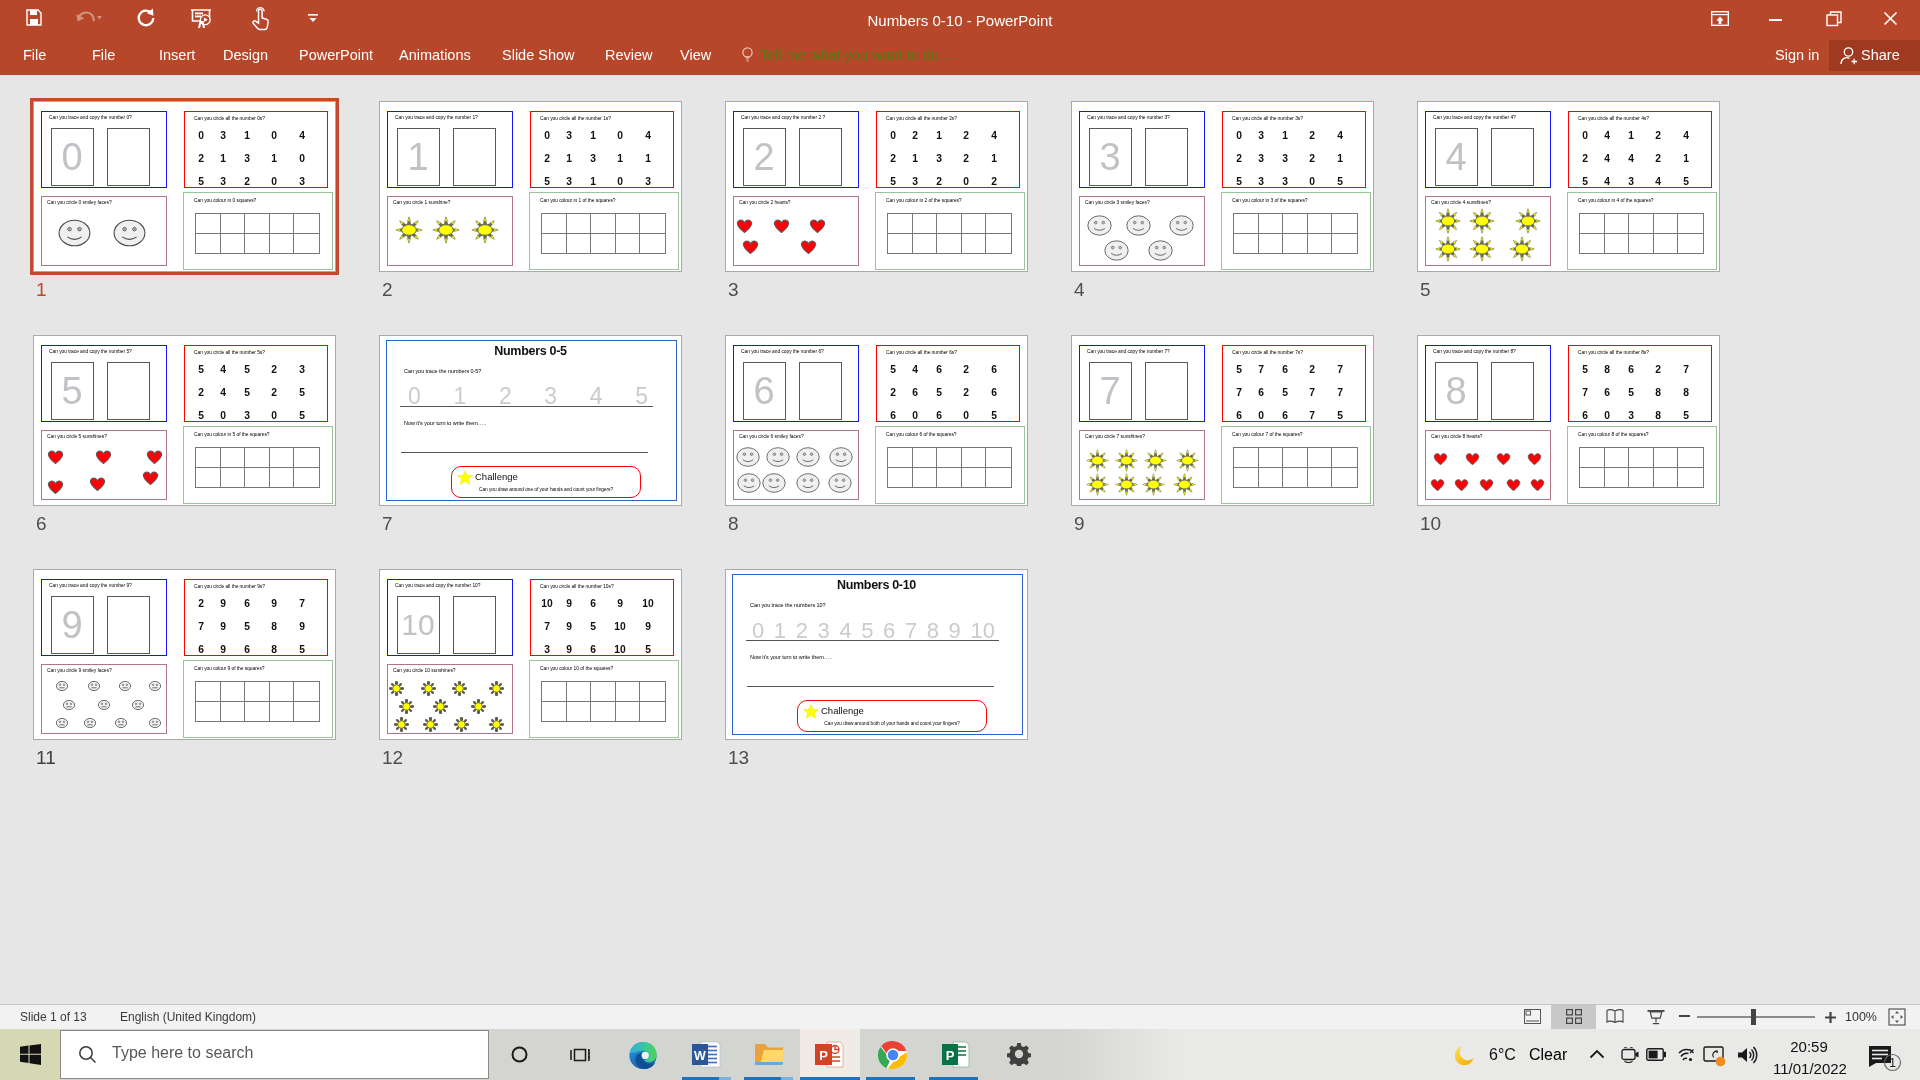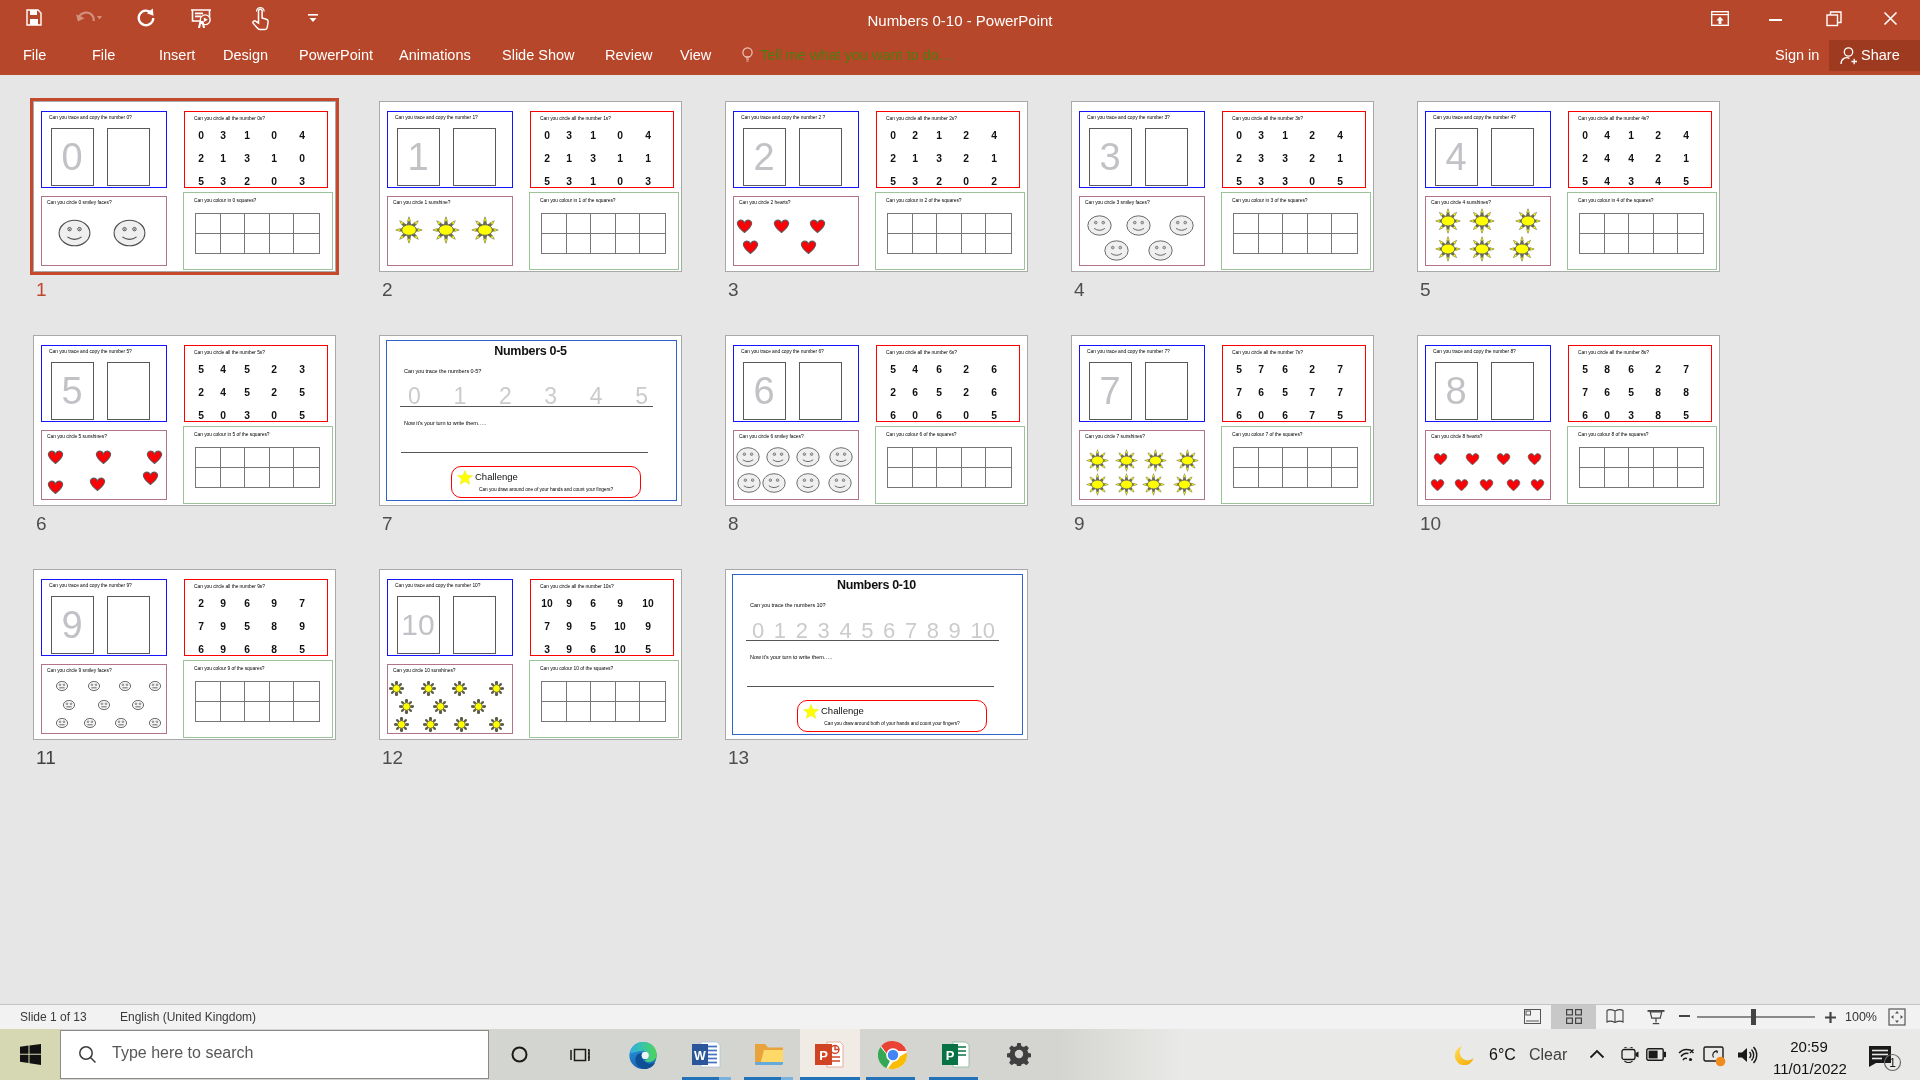--- a/index.html
+++ b/index.html
@@ -1055,21 +1055,21 @@
 <svg class="abs" style="left:1455px;top:1046px" width="19" height="19" viewBox="0 0 19 19">
 <defs>
       <linearGradient id="mg" x1="0" y1="0" x2="1" y2="1">
         <stop offset="0" stop-color="#ffdd55"></stop>
         <stop offset="1" stop-color="#f5a800"></stop>
       </linearGradient>
     </defs>
 <path d="M7 0.5 A9.5 9.5 0 1 0 18.5 12 A8 8 0 0 1 7 0.5 Z" fill="url(#mg)"></path>
   </svg>
 <div class="abs" style="left:1489px;top:1046px;font-size:16px;color:#111">6°C</div>
-<div class="abs" style="left:1529px;top:1046px;font-size:16px;color:#404040">Clear</div>
+<div class="abs" style="left:1529px;top:1046px;font-size:16px;color:#000000">Clear</div>
 <svg class="abs" style="left:1589px;top:1049px" width="16" height="10" viewBox="0 0 16 10">
     <path d="M1.5 8.5 L8 2 L14.5 8.5" fill="none" stroke="#1a1a1a" stroke-width="1.8"></path>
   </svg>
 <svg class="abs" style="left:1621px;top:1047px" width="18" height="16" viewBox="0 0 18 16">
 <rect x="1" y="2.5" width="13" height="10" rx="2" fill="none" stroke="#1a1a1a" stroke-width="1.3"></rect>
 <path d="M14.5 6 L17.5 4.5 V10.5 L14.5 9 Z" fill="#1a1a1a"></path>
 <path d="M3.5 0.8 A7 7 0 0 1 11.5 0.8 M3.5 14.2 A7 7 0 0 0 11.5 14.2" fill="none" stroke="#1a1a1a" stroke-width="1.1"></path>
   </svg>
 <svg class="abs" style="left:1646px;top:1048px" width="20" height="13" viewBox="0 0 20 13">
 <rect x="0.8" y="0.8" width="16.4" height="11.4" rx="1.5" fill="none" stroke="#1a1a1a" stroke-width="1.4"></rect>

